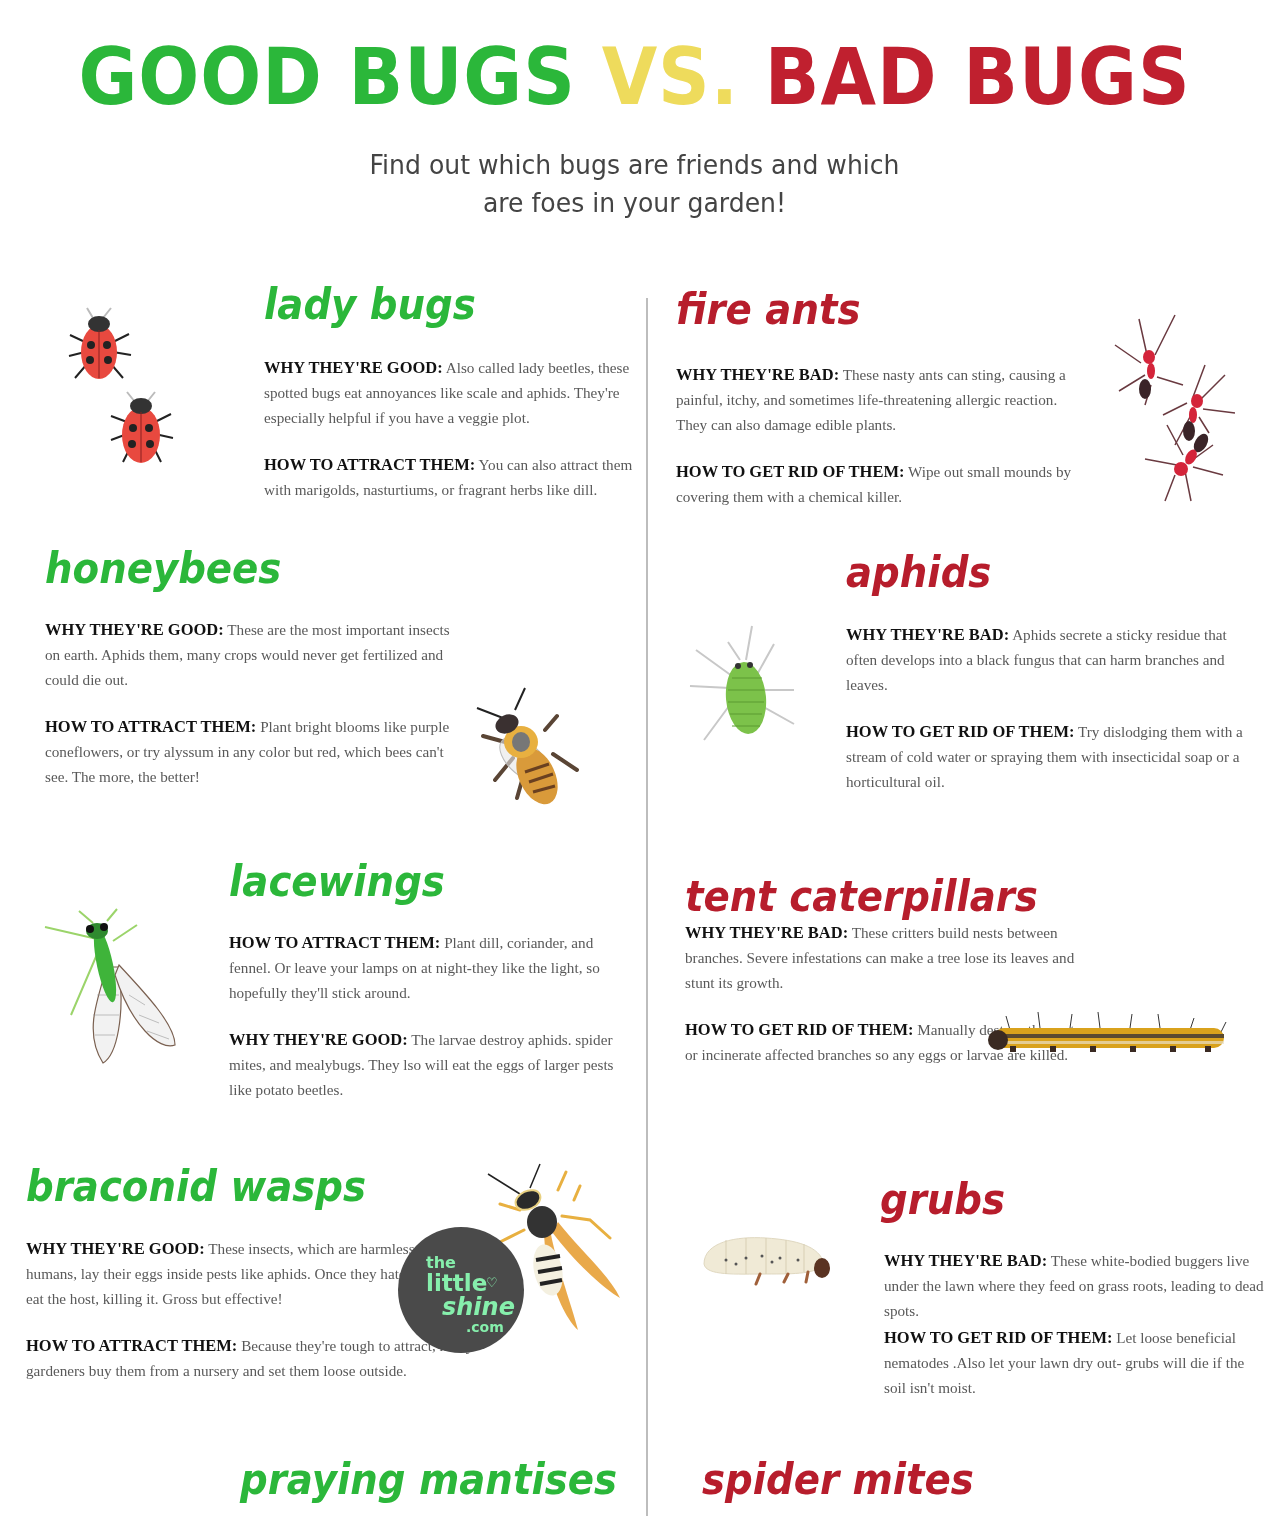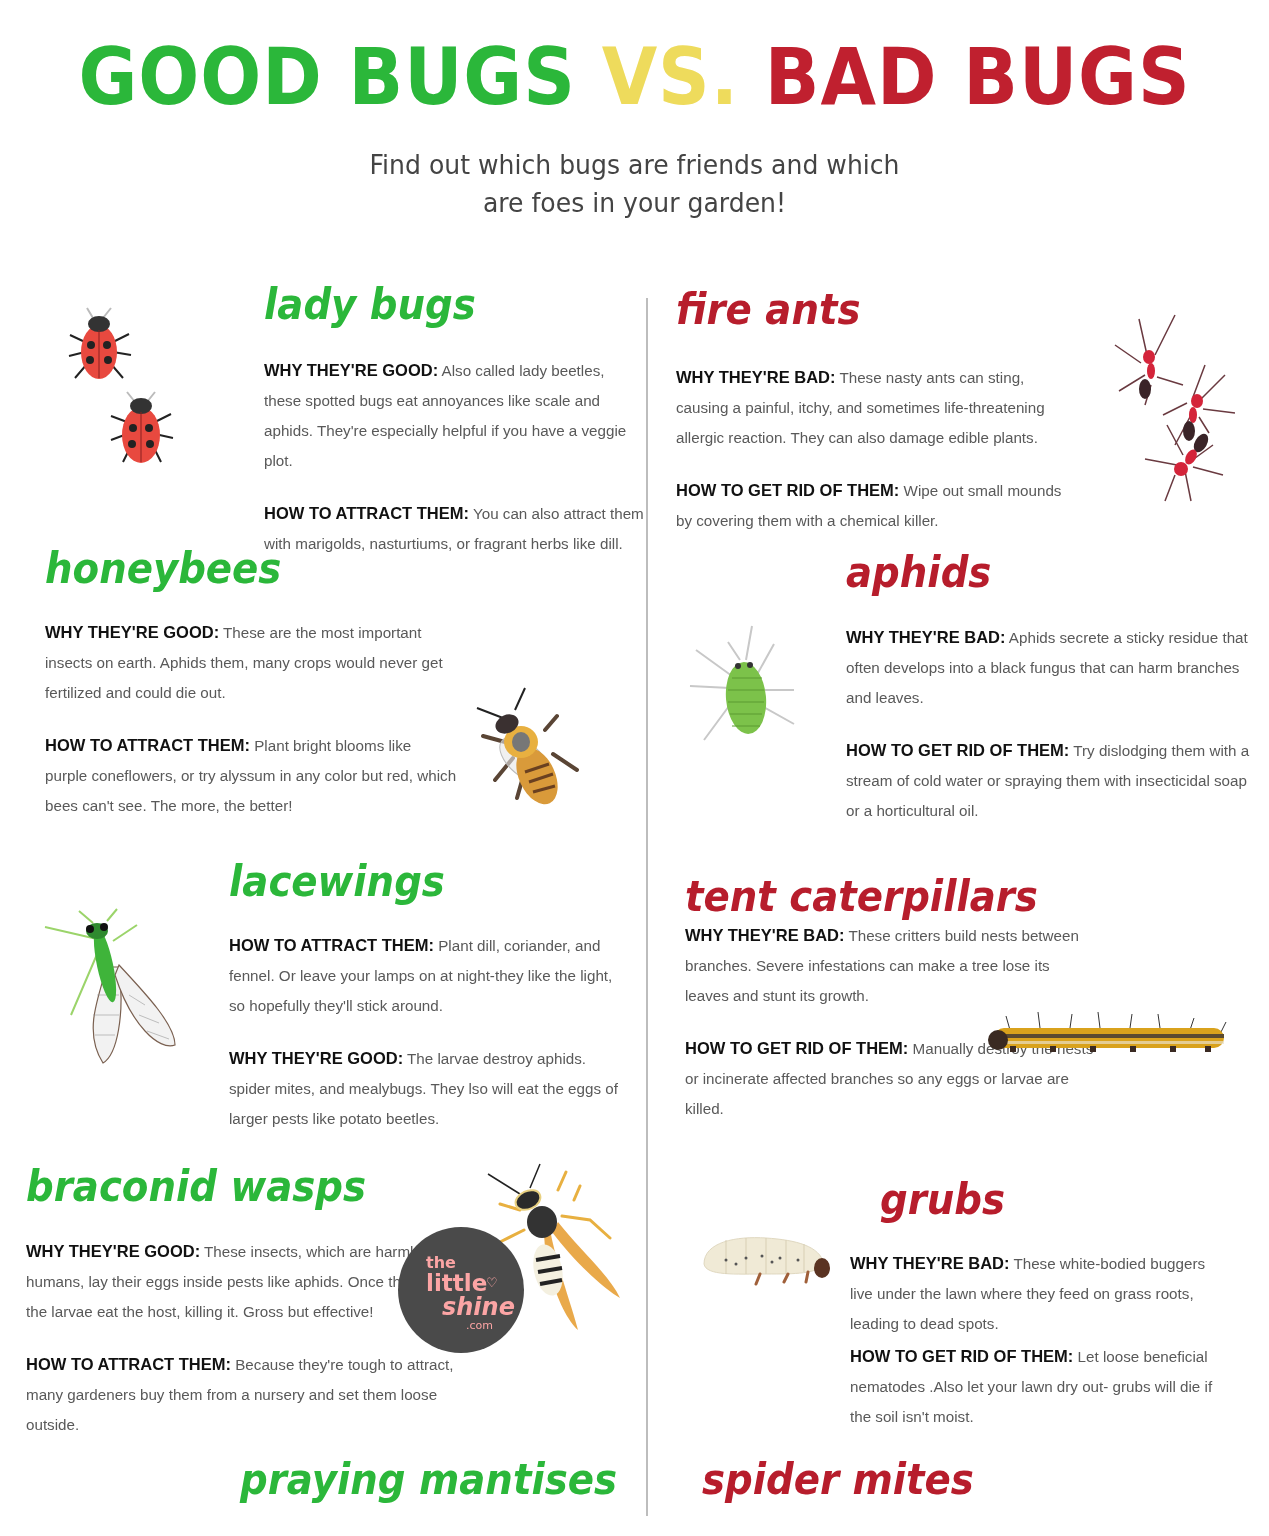--- a/index.html
+++ b/index.html
@@ -25,37 +25,37 @@
 
   .bug-title {
     position: absolute; font-family: "DejaVu Sans", sans-serif; font-weight: bold;
     font-style: italic; font-size: 43px; line-height: 1; white-space: nowrap;
     transform: scaleX(0.9); transform-origin: left center;
   }
   .bug-title.good { color: #2bb73a; }
   .bug-title.bad { color: #b71d2c; }
 
   .block {
-    position: absolute; font-family: Liberation Sans, sans-serif; font-size: 15.2px;
-    line-height: 30px; color: #595959;
+    position: absolute; font-family: Liberation Serif, serif; font-size: 15.2px;
+    line-height: 25px; color: #595959;
   }
   .block p { margin-bottom: 22px; }
   .block p.tight { margin-bottom: 2px; }
   .block .lbl { font-weight: bold; color: #111111; font-size: 16.5px; }
 
   .pic { position: absolute; }
   .logo {
     position: absolute; left: 398px; top: 1227px; width: 126px; height: 126px; border-radius: 50%;
-    background: #4a4a4a; color: #fca5a5; font-family: "DejaVu Sans", sans-serif; font-weight: bold;
+    background: #4a4a4a; color: #86efac; font-family: "DejaVu Sans", sans-serif; font-weight: bold;
   }
   .logo .l1 { position: absolute; left: 28px; top: 26px; font-size: 16px; }
   .logo .l2 { position: absolute; left: 28px; top: 43px; font-size: 23px; }
   .logo .heart { position: absolute; left: 88px; top: 48px; font-size: 13px; font-weight: normal; }
   .logo .l3 { position: absolute; left: 44px; top: 66px; font-size: 24px; font-style: italic; }
-  .logo .l4 { position: absolute; left: 68px; top: 92px; font-size: 11px; font-weight: normal; }
+  .logo .l4 { position: absolute; left: 68px; top: 92px; font-size: 14px; font-weight: bold; }
 </style>
 </head>
 <body>
 
 <div class="title">
   <span class="good">GOOD BUGS</span>
   <span class="vs">VS.</span>
   <span class="bad">BAD BUGS</span>
 </div>
 <div class="subtitle">
@@ -245,18 +245,18 @@
       <circle cx="102" cy="32" r="1.5"></circle>
       <circle cx="40" cy="36" r="1.5"></circle>
       <circle cx="76" cy="34" r="1.5"></circle>
     </g>
   <ellipse cx="126" cy="40" rx="8" ry="10" fill="#5a3322"></ellipse>
   <g stroke="#a0603a" stroke-width="3" stroke-linecap="round">
       <path d="M64 46 L60 56 M92 46 L88 54 M112 44 L110 54"></path>
     </g>
 </svg>
 <div class="bug-title bad" style="left:880px;top:1178px">grubs</div>
-<div class="block" style="left:850px;top:1248px;width:380px">
+<div class="block" style="left:884px;top:1248px;width:380px">
   <p class="tight"><span class="lbl">WHY THEY'RE BAD:</span> <span>These white-bodied buggers live under the lawn where they feed on grass roots, leading to dead spots.</span></p>
   <p><span class="lbl">HOW TO GET RID OF THEM:</span> <span>Let loose beneficial nematodes .Also let your lawn dry out- grubs will die if the soil isn't moist.</span></p>
 </div>
 
 <div class="bug-title bad" style="left:702px;top:1458px">spider mites</div>
 
 </body></html>

